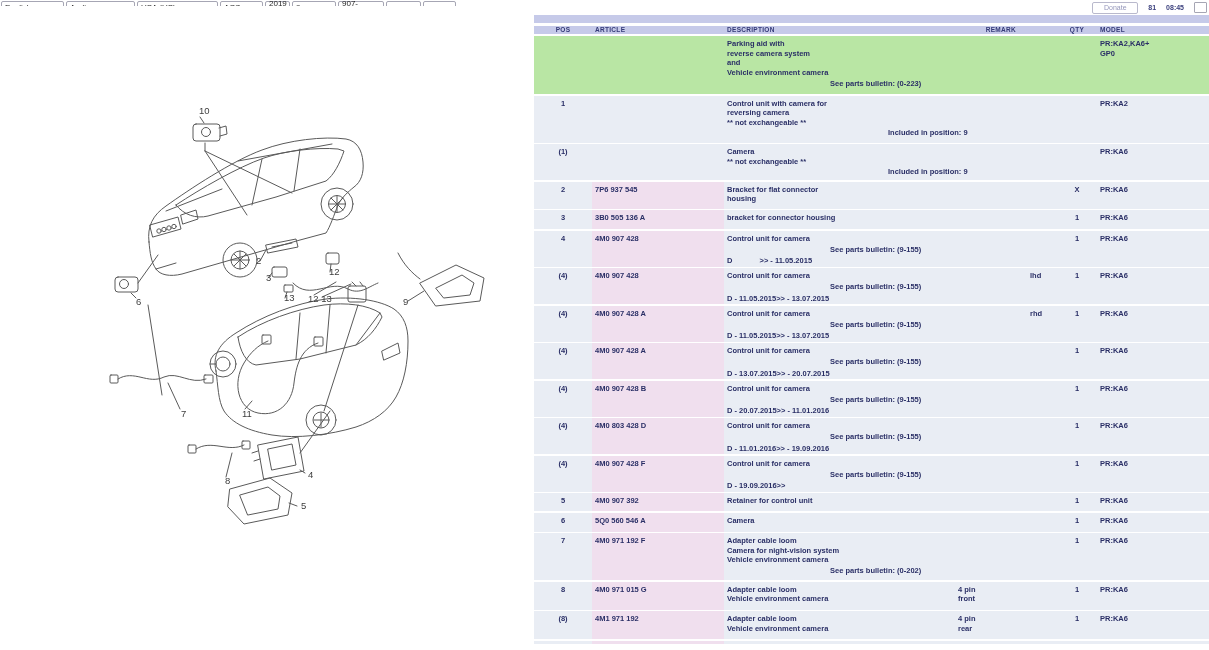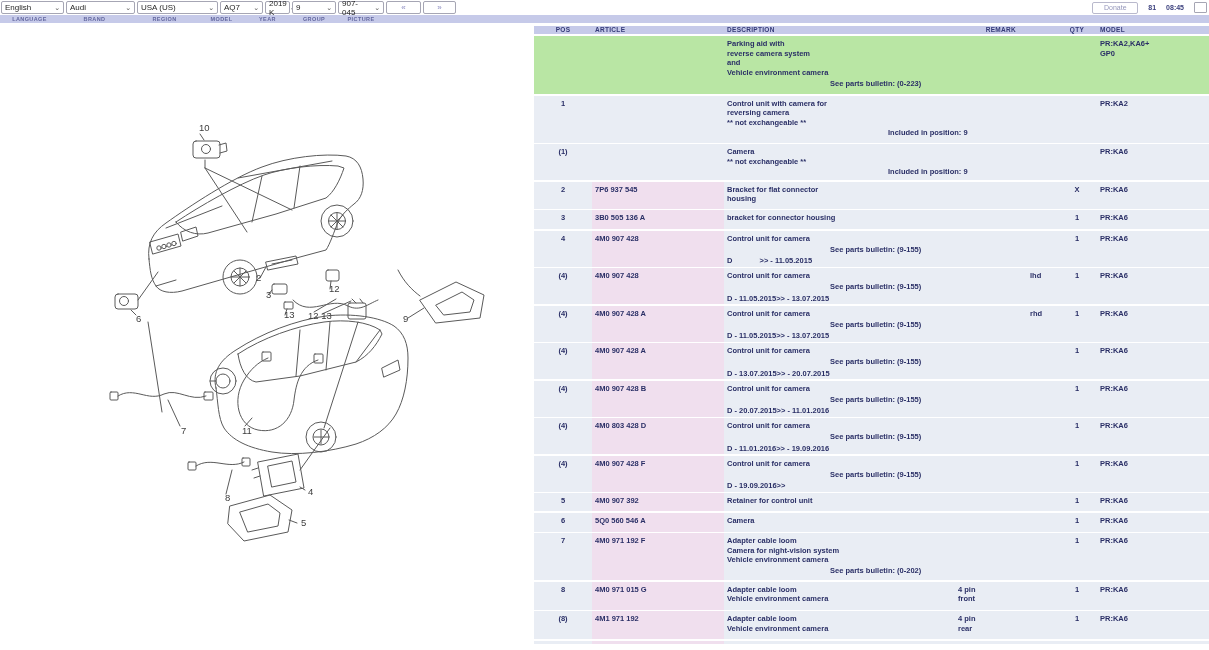--- a/index.html
+++ b/index.html
@@ -21,21 +21,21 @@
   .stat { font-size:7px; font-weight:700; color:#3a3f7c; }
   .minibox { width:13px; height:11px; border:1px solid #a6a6b4; border-radius:1px; background:#fff; }
 
   
   .band { position:absolute; top:15px; left:0; width:1209px; height:8px; background:#c6cae9;
           display:flex; gap:2px; padding-left:1px; }
   .band-cell { height:8px; display:flex; align-items:center; justify-content:center;
                font-size:5.5px; font-weight:700; color:#62669f; letter-spacing:.4px; }
 
   
-  .diagram { position:absolute; top:23px; left:0; width:534px; height:627px; background:#fff; }
+  .diagram { position:absolute; top:6px; left:0; width:534px; height:627px; background:#fff; }
   .diagram svg { position:absolute; top:-23px; left:0; }
   .callout { font-size:9.5px; fill:#3c3c3c; font-family:"Liberation Sans",sans-serif; }
 
   
   .table { position:absolute; top:26px; left:534px; width:675px; }
   .grid6 { display:grid; grid-template-columns:58px 132px 306px 32px 30px 117px; }
   .thead { height:8px; background:#c6cae9; margin-bottom:2px; font-size:6.5px; font-weight:700;
            color:#343a78; line-height:8px; letter-spacing:.3px; }
   .thead .h-pos { text-align:center; }
   .thead .h-article { padding-left:3px; }

